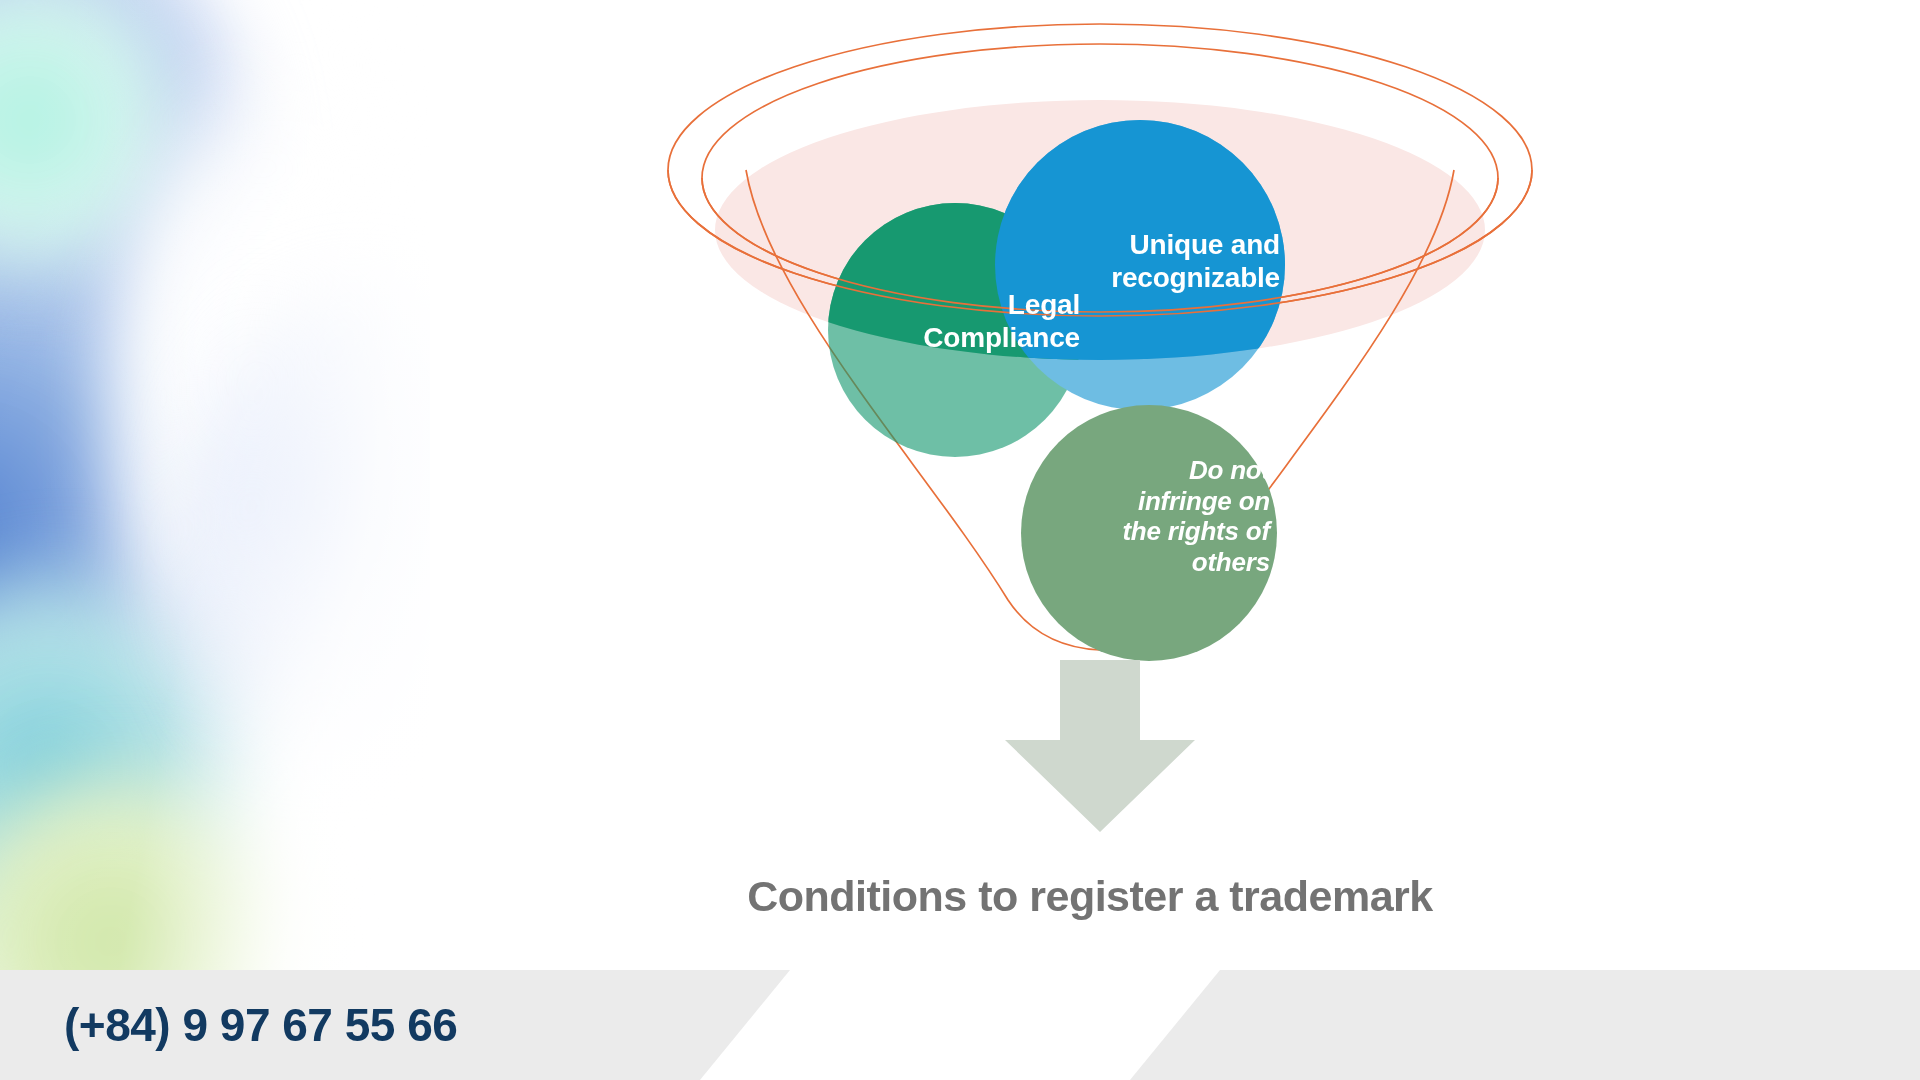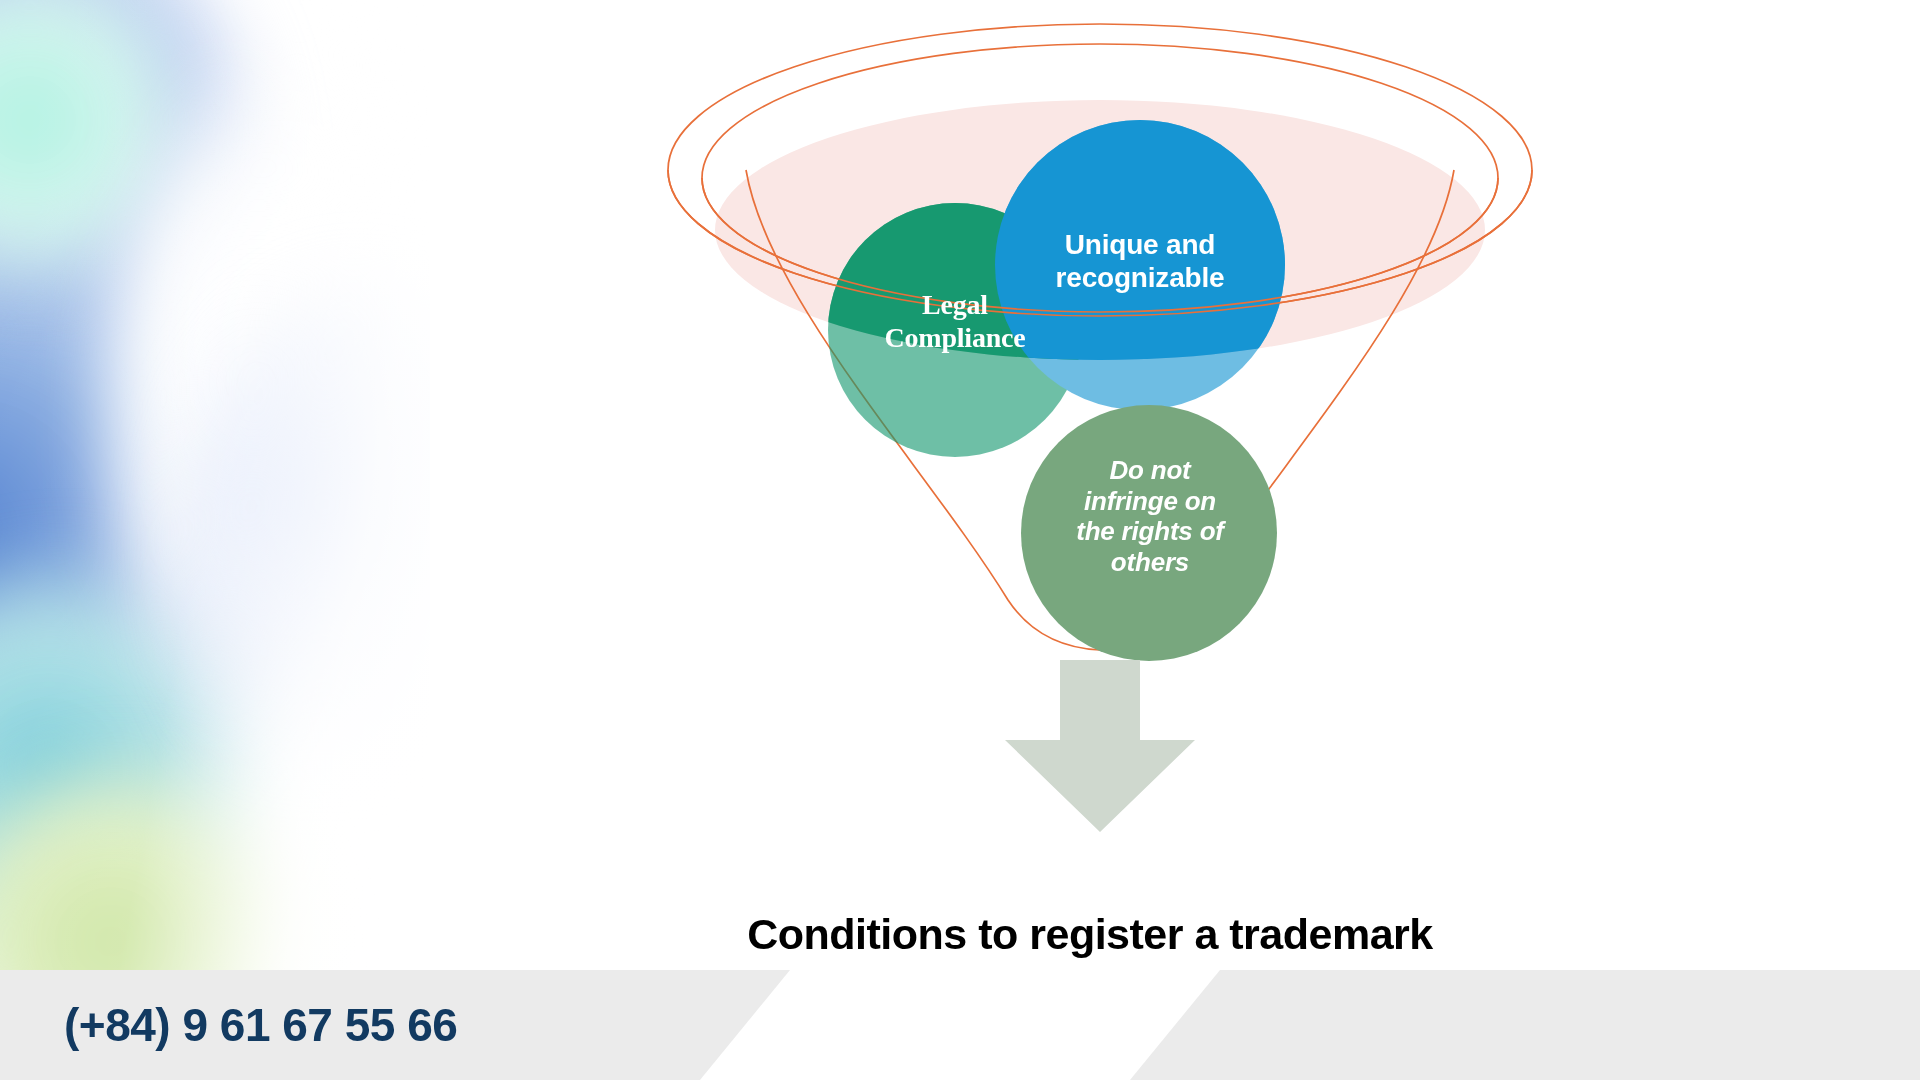--- a/index.html
+++ b/index.html
@@ -36,35 +36,35 @@
   }
 
   
   #diagram { position:absolute; left:600px; top:0; width:1000px; height:800px; }
   #diagram svg { display:block; width:1000px; height:800px; overflow:visible; }
 
   .node-label {
     position:absolute;
     color:#ffffff;
     font-weight:bold;
-    text-align:center;
+    text-align:right;
     line-height:1.18;
     letter-spacing:-0.2px;
     white-space:pre-line;
     pointer-events:none;
   }
-  #label-legal      { left:230px; top:288px; width:250px; font-size:28px;font-family:Liberation Serif, serif; }
+  #label-legal      { left:230px; top:288px; width:250px; font-size:28px; }
   #label-unique     { left:400px; top:228px; width:280px; font-size:28px; }
   #label-infringe   { left:430px; top:455px; width:240px; font-size:26px;font-style:italic; }
 
   
   #caption {
-    position:absolute; left:660px; top:908px; width:860px;
+    position:absolute; left:660px; top:870px; width:860px;
     text-align:center;
-    font-size:43px; font-weight:bold; color:#000000;
+    font-size:43px; font-weight:bold; color:#737373;
     line-height:1.22; letter-spacing:-0.5px;
   }
 
   
   #footer { position:absolute; left:0; bottom:0; width:1920px; height:110px; }
   .foot-panel { position:absolute; top:0; height:110px; background:#ebebeb; }
   #foot-left  { left:0; width:790px; clip-path:polygon(0 0, 790px 0, 700px 110px, 0 110px); }
   #foot-right { left:1130px; width:790px; clip-path:polygon(90px 0, 790px 0, 790px 110px, 0 110px); }
   .foot-text {
     position:absolute; top:0; height:110px;
@@ -136,14 +136,14 @@
 infringe on
 the rights of
 others</div>
 </div>
 
 <div id="caption">Conditions to register a trademark</div>
 
 <div id="footer">
   <div class="foot-panel" id="foot-left"></div>
   <div class="foot-panel" id="foot-right"></div>
-  <div class="foot-text" id="phone-text">(+84) 9 61 67 55 66</div>
+  <div class="foot-text" id="phone-text">(+84) 9 97 67 55 66</div>
 </div>
 
 </body></html>

